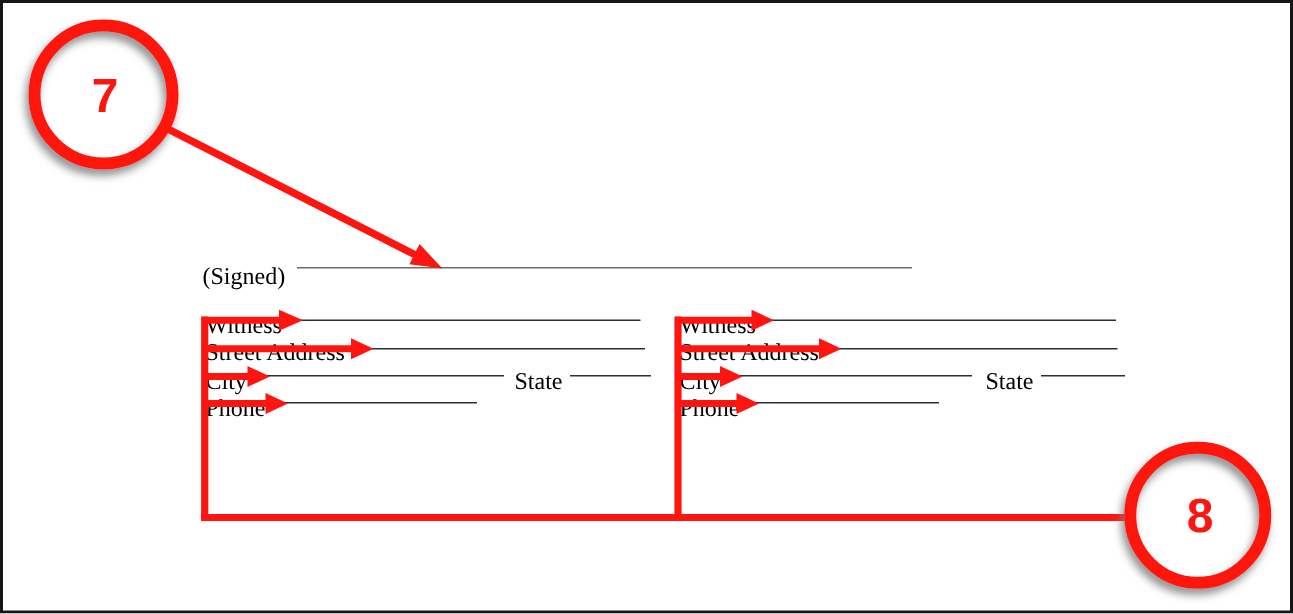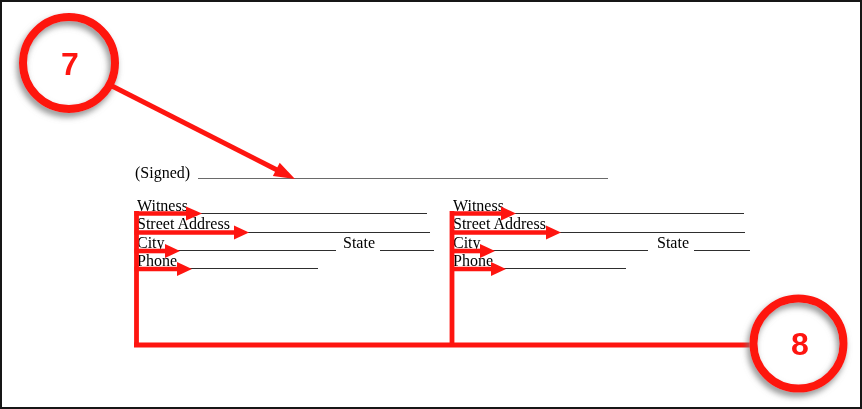--- a/index.html
+++ b/index.html
@@ -16,20 +16,21 @@
     background: #ffffff;
     overflow: hidden;
   }
   .lbl {
     position: absolute;
     font-size: 16px;
     line-height: 16px;
     color: #000000;
     white-space: nowrap;
     z-index: 2;
+    margin-top: 12px;
   }
   .bl { 
     position: absolute;
     height: 0;
     border-top: 1.4px solid #2e2e2e;
     z-index: 1;
   }
   .signed-line { border-top: 1.5px solid #6a6a6a; }
   svg.anno {
     position: absolute;

